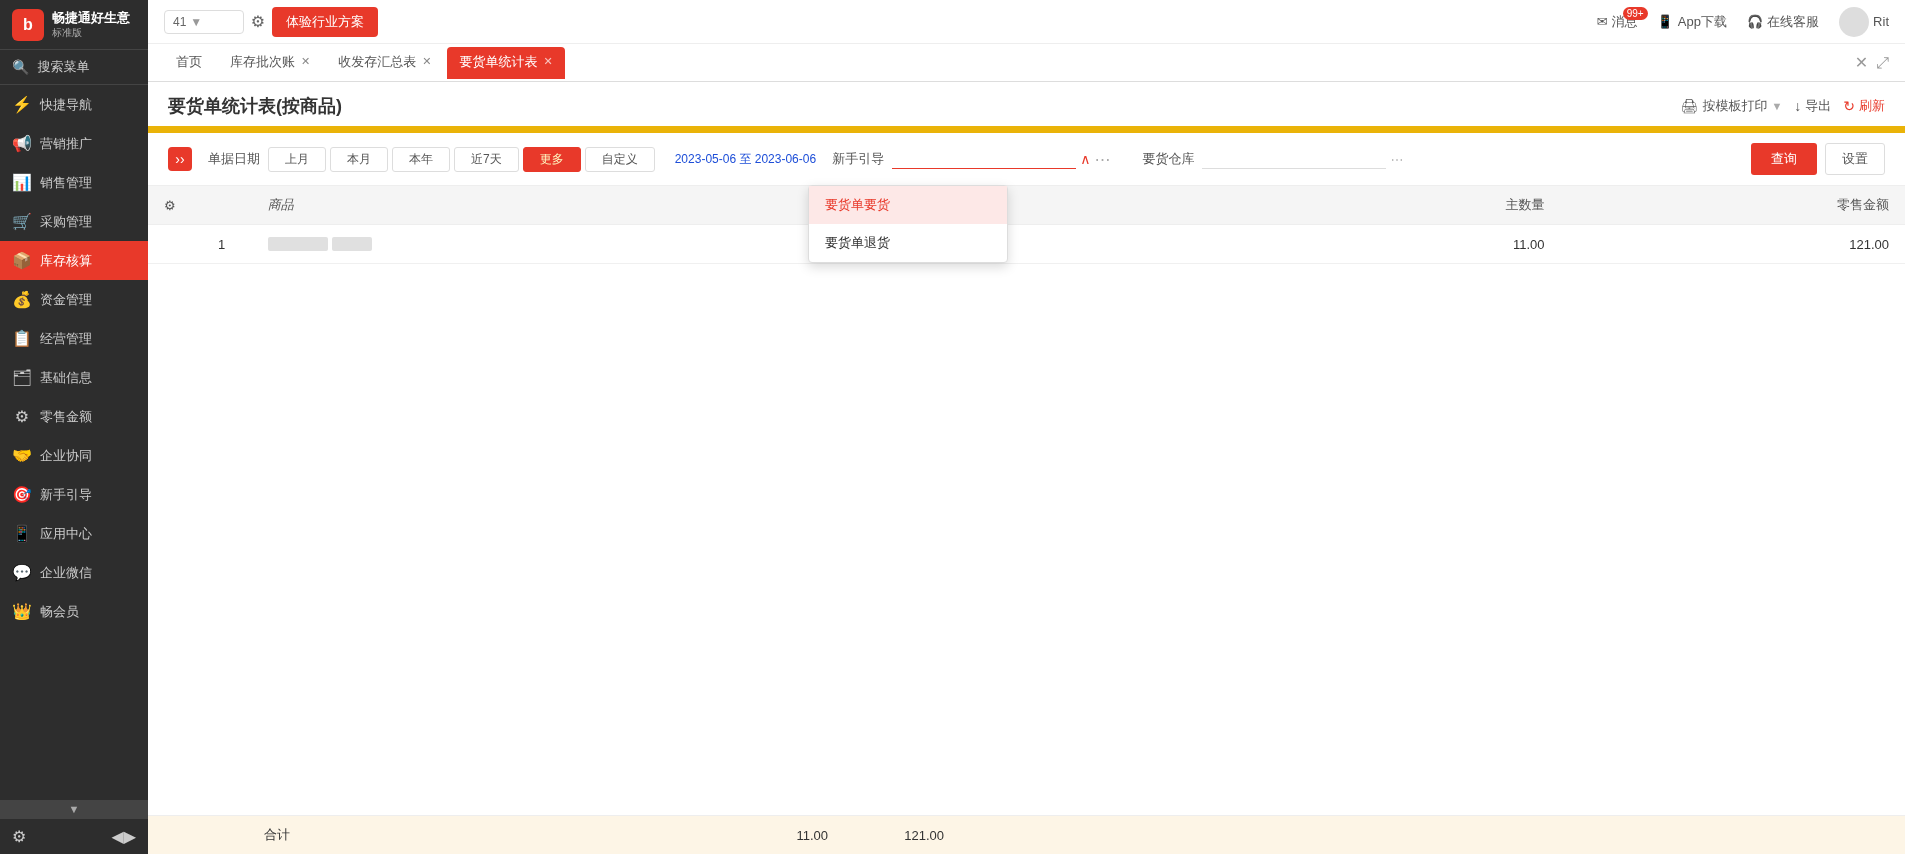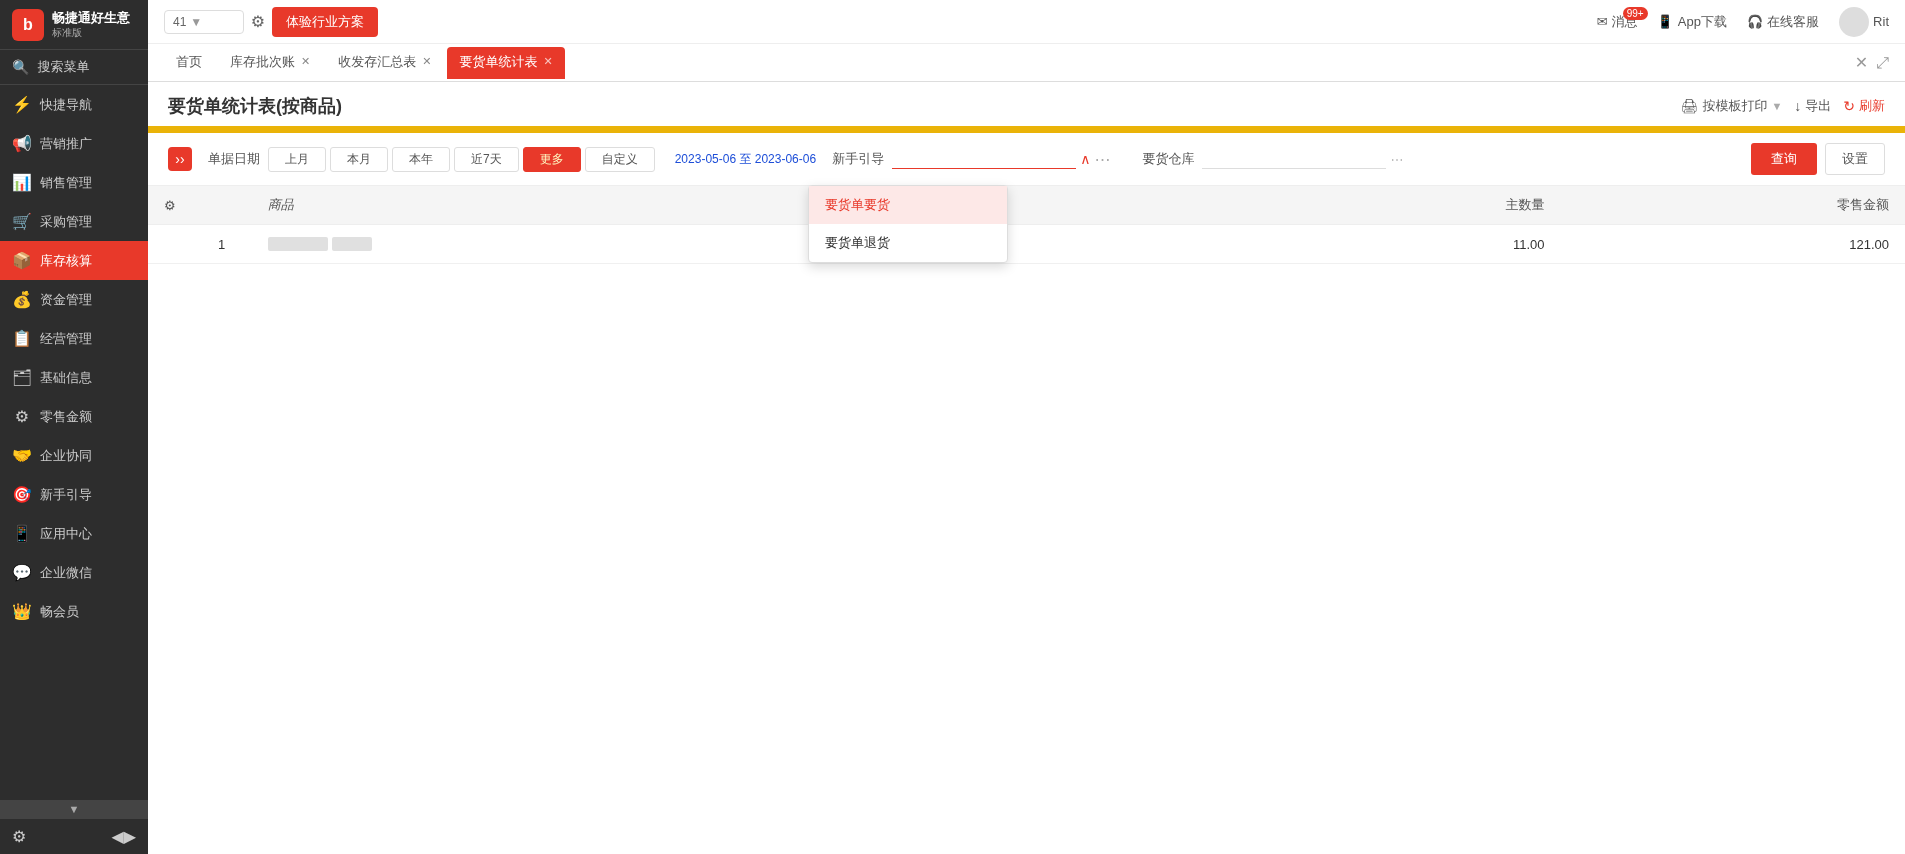--- a/index.html
+++ b/index.html
@@ -687,14 +687,22 @@
               </div>
             </td>
             <td class="col-unit">块</td>
             <td class="col-qty td-right" style="text-align:right;">11.00</td>
             <td class="col-amount td-right" style="text-align:right;">121.00</td>
           </tr>
         </tbody>
       </table>
     </div>
 
+    <div class="table-footer">
+      <span style="width:40px;display:inline-block;"></span>
+      <span style="width:60px;display:inline-block;"></span>
+      <span style="min-width:180px;display:inline-block;padding-left:0;" class="footer-label">合计</span>
+      <span style="min-width:100px;display:inline-block;"></span>
+      <span class="footer-qty">11.00</span>
+      <span class="footer-amount">121.00</span>
+    </div>
   </div>
 </div>
 
 </body></html>

